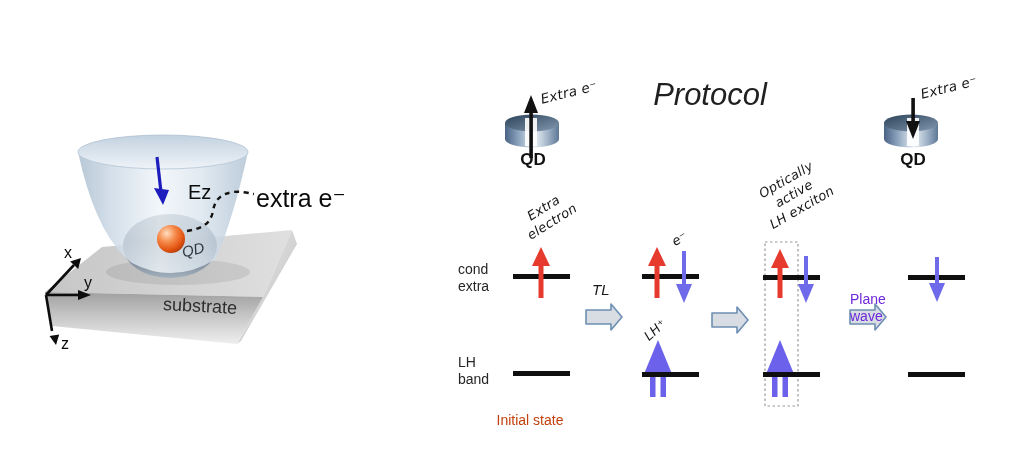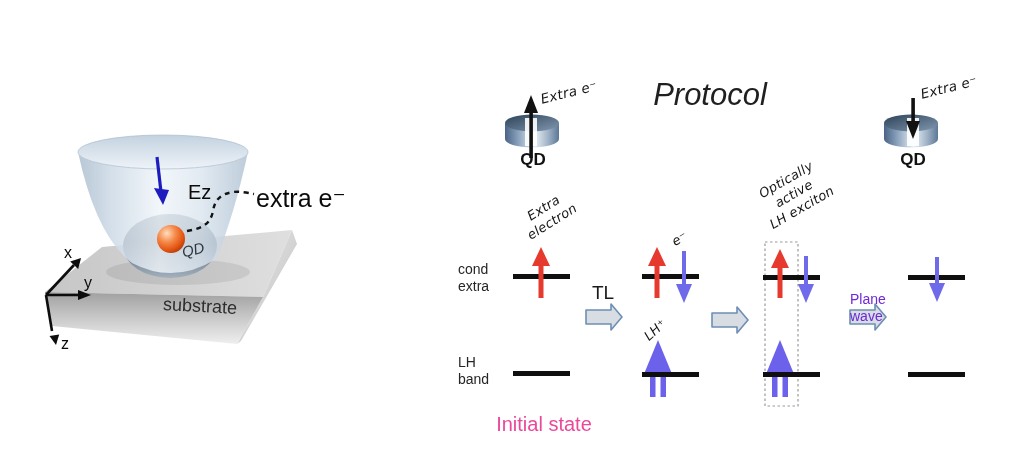--- a/index.html
+++ b/index.html
@@ -197,19 +197,19 @@
 band</div>
 
 <div class="t hand pre ctr" style="left:500px;top:199px;width:96px;font-size:13px;transform:rotate(-32deg);">Extra
 electron</div>
 <div class="t hand" style="left:672px;top:231px;font-size:13px;transform:rotate(-30deg);">e⁻</div>
 <div class="t hand" style="left:643px;top:322px;font-size:13px;transform:rotate(-42deg);">LH⁺</div>
 <div class="t hand pre ctr" style="left:742px;top:170px;width:104px;font-size:13px;transform:rotate(-30deg);">Optically
 active
 LH exciton</div>
 
-<div class="t" style="left:592px;top:281px;font-size:19px;color:#1a1a1a;">TL</div>
+<div class="t" style="left:592px;top:281px;font-size:15px;color:#1a1a1a;font-style:italic;">TL</div>
 <div class="t pre" style="left:850px;top:271px;font-size:14px;color:#6d28d9;margin-top:20px;">Plane
 wave</div>
 
-<div class="t ctr" style="left:474px;top:412px;width:140px;font-size:20px;color:#ec4899;">Initial state</div>
+<div class="t ctr" style="left:460px;top:412px;width:140px;font-size:14px;color:#c2410c;">Initial state</div>
 
 </div>
 
 </body></html>

